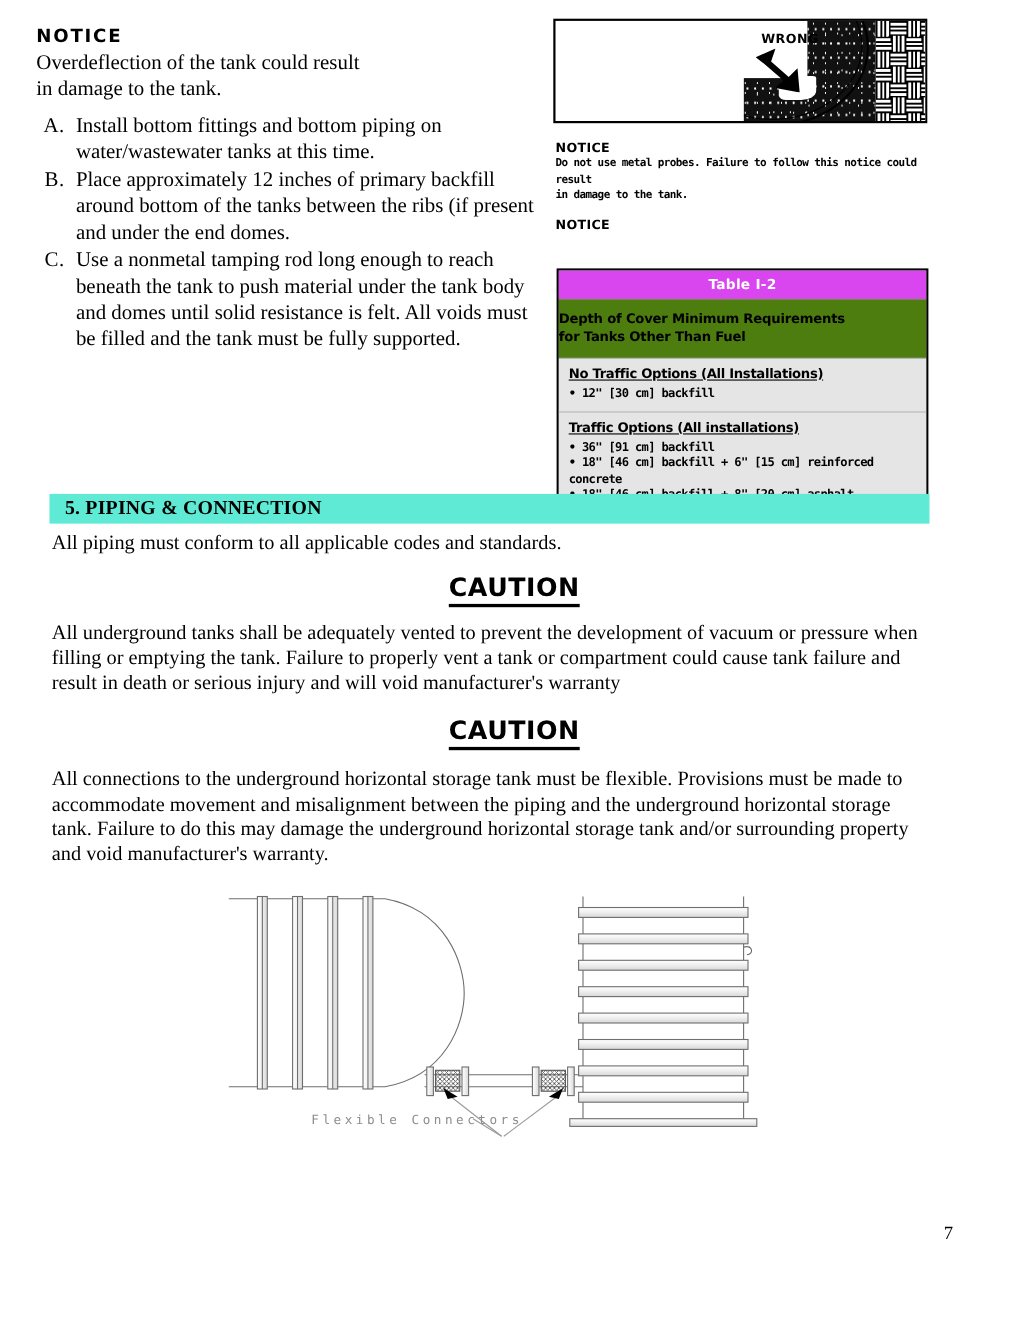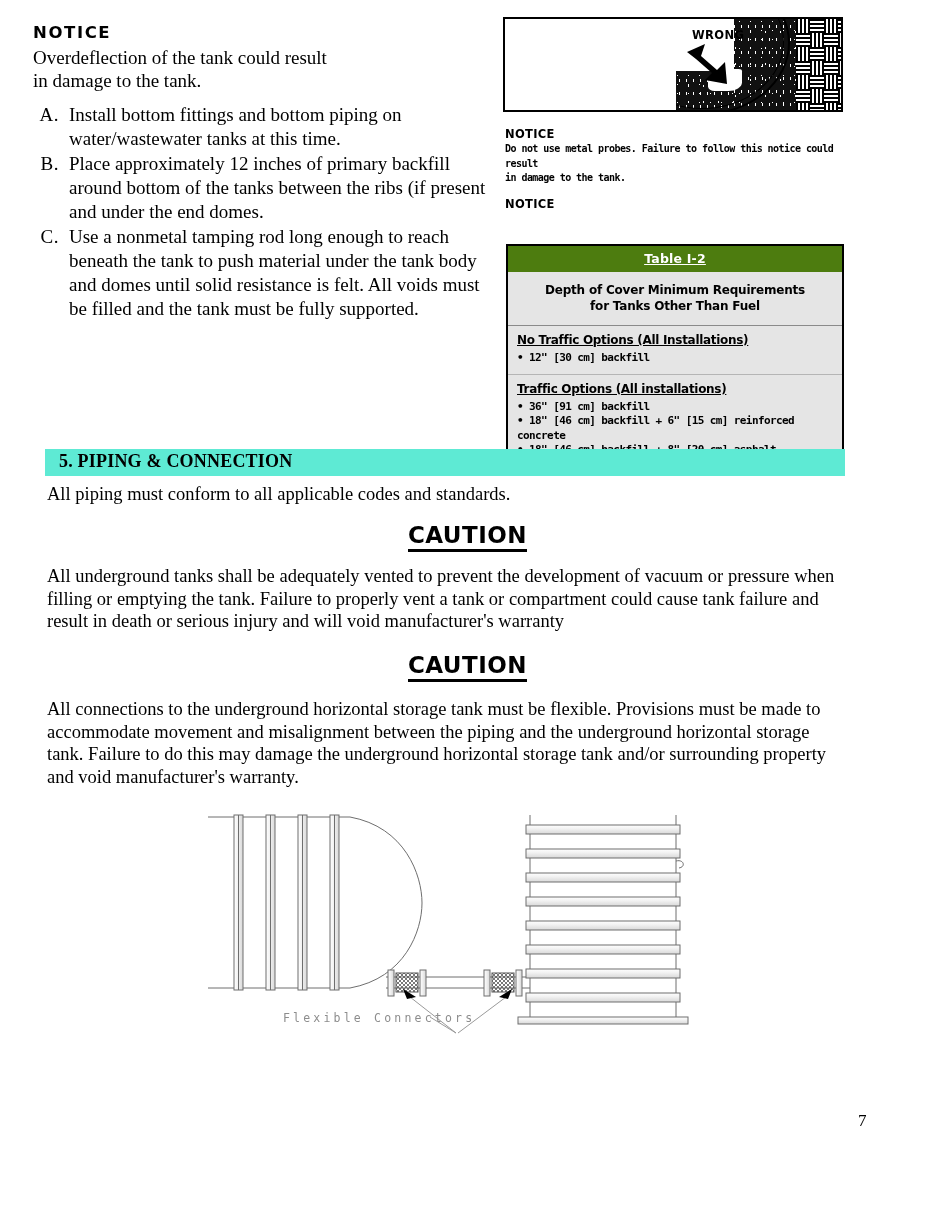--- a/index.html
+++ b/index.html
@@ -130,26 +130,26 @@
     font-weight: bold;
     letter-spacing: -0.55px;
   }
 
   
   #table-i2 {
     position: absolute; left: 506px; top: 244px; width: 338px;
     border: 2px solid #000; box-sizing: border-box; background: #fff;
   }
   .tbl-title {
-    background: #4d7c0f; color: #fff; text-align: center;
+    background: #d946ef; color: #fff; text-align: center;
     font-family: "DejaVu Sans", sans-serif; font-weight: bold;
-    font-size: 12.5px; padding: 5px 0 6px 0; letter-spacing: .2px; text-decoration: underline;
+    font-size: 12.5px; padding: 5px 0 6px 0; letter-spacing: .2px;
   }
   .tbl-sub {
-    background: #e5e5e5; text-align: center;
+    background: #4d7c0f; text-align: left;
     font-family: "DejaVu Sans", sans-serif; font-weight: bold;
     font-size: 12px; line-height: 16px; padding: 10px 0 11px 0;
     border-bottom: 1px solid #8a8a8a;
     letter-spacing: -0.2px;
   }
   .tbl-sec { padding: 7px 9px 8px 9px; background: #e5e5e5; }
   .tbl-sec + .tbl-sec { border-top: 1px solid #b5b5b5; }
   .tbl-sec-h {
     font-family: "DejaVu Sans", sans-serif; font-weight: bold;
     font-size: 12px; text-decoration: underline; margin-bottom: 4px;

